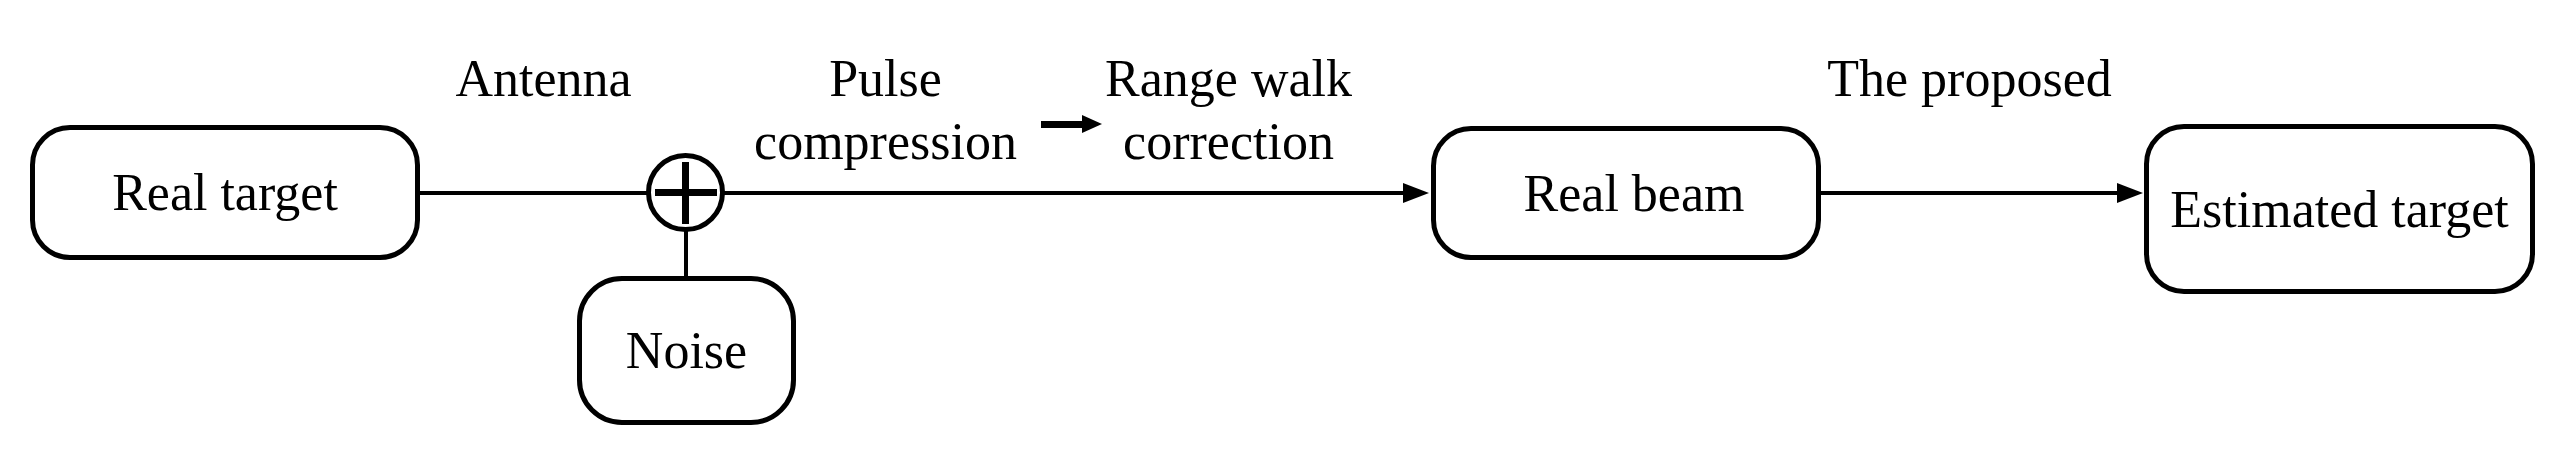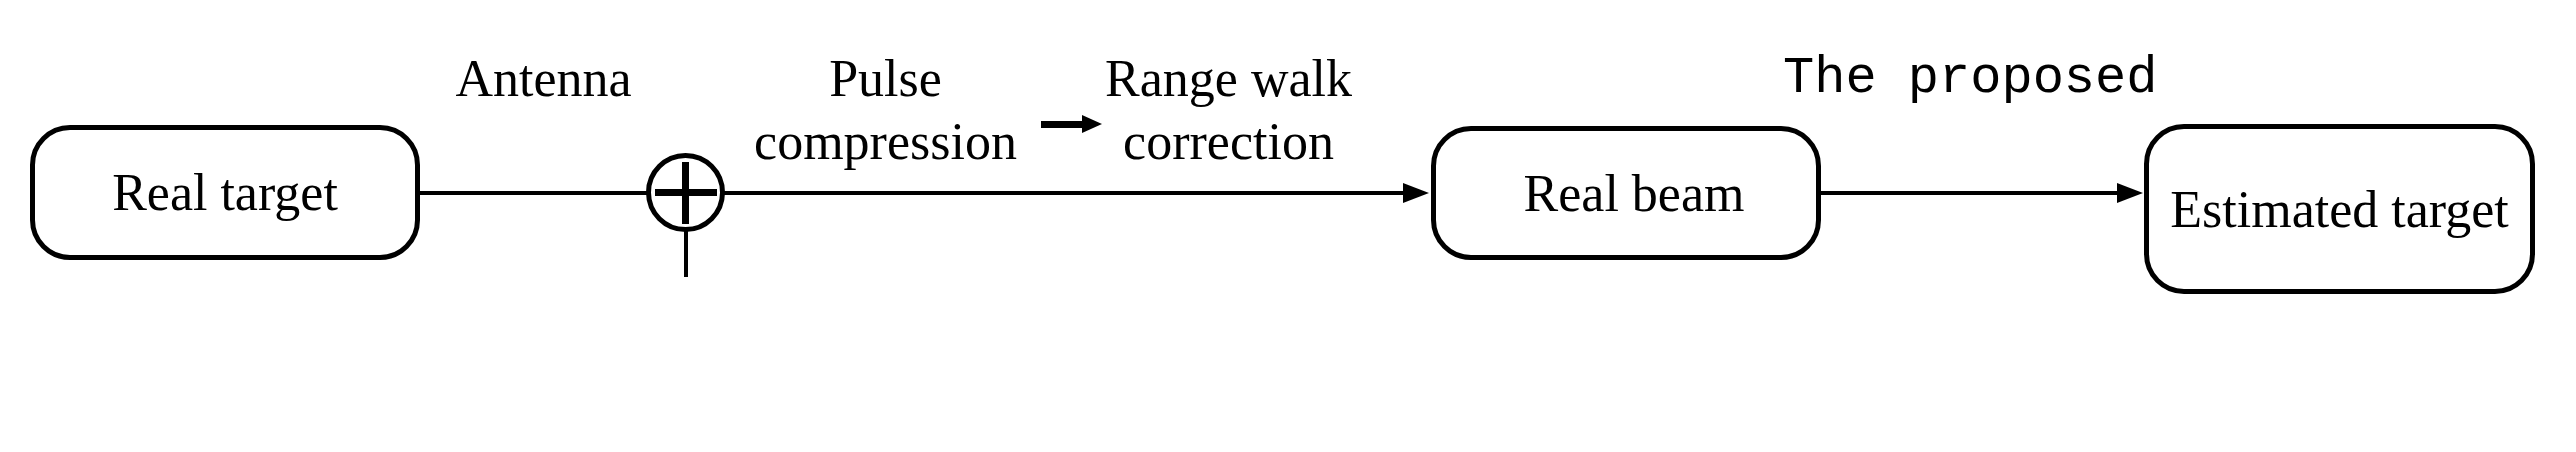--- a/index.html
+++ b/index.html
@@ -104,21 +104,21 @@
   }
   
   #box-real-target      { left: 30px;   top: 125px; width: 390px; height: 135px; }
   #box-noise            { left: 577px;  top: 276px; width: 219px; height: 149px; border-radius: 45px; }
   #box-real-beam-echo   { left: 1431px; top: 126px; width: 390px; height: 134px; padding-left: 16px; }
   #box-estimated-target { left: 2144px; top: 124px; width: 391px; height: 170px; }
   
   #label-antenna-scanning      { left: 357px;  top: 47px; text-align: center; }
   #label-pulse-compression     { left: 699px;  top: 47px; }
   #label-range-walk-correction { left: 1042px; top: 47px; }
-  #label-proposed-fsba         { left: 1783px; top: 47px; font-family: Liberation Mono, monospace; }
+  #label-proposed-fsba         { left: 1783px; top: 47px; }
   
   #line-real-target-to-sum  { left: 419px;  top: 191px; width: 229px; }
   #line-sum-to-real-beam    { left: 722px; top: 191px; width: 682px; }
   #line-real-beam-to-est    { left: 1819px; top: 191px; width: 299px; }
   #line-sum-to-noise        { left: 684px;  top: 230px; height: 47px; }
   #arrowhead-real-beam      { left: 1403px; top: 183px; }
   #arrowhead-estimated      { left: 2117px; top: 183px; }
 </style>
 </head>
 <body>
@@ -136,20 +136,23 @@
   <div class="small-arrow-head"></div>
 
   <div class="sum-circle"></div>
   <div class="plus-h"></div>
   <div class="plus-v"></div>
 
   <div class="box" id="box-real-target">
     <span>Real target</span>
   </div>
 
+  <div class="box" id="box-noise">
+    <span>Noise</span>
+  </div>
 
   <div class="box" id="box-real-beam-echo">
     <span>Real beam</span>
   </div>
 
   <div class="box" id="box-estimated-target">
     <span>Estimated target</span>
   </div>
 
   <div class="edge-label" id="label-antenna-scanning">

